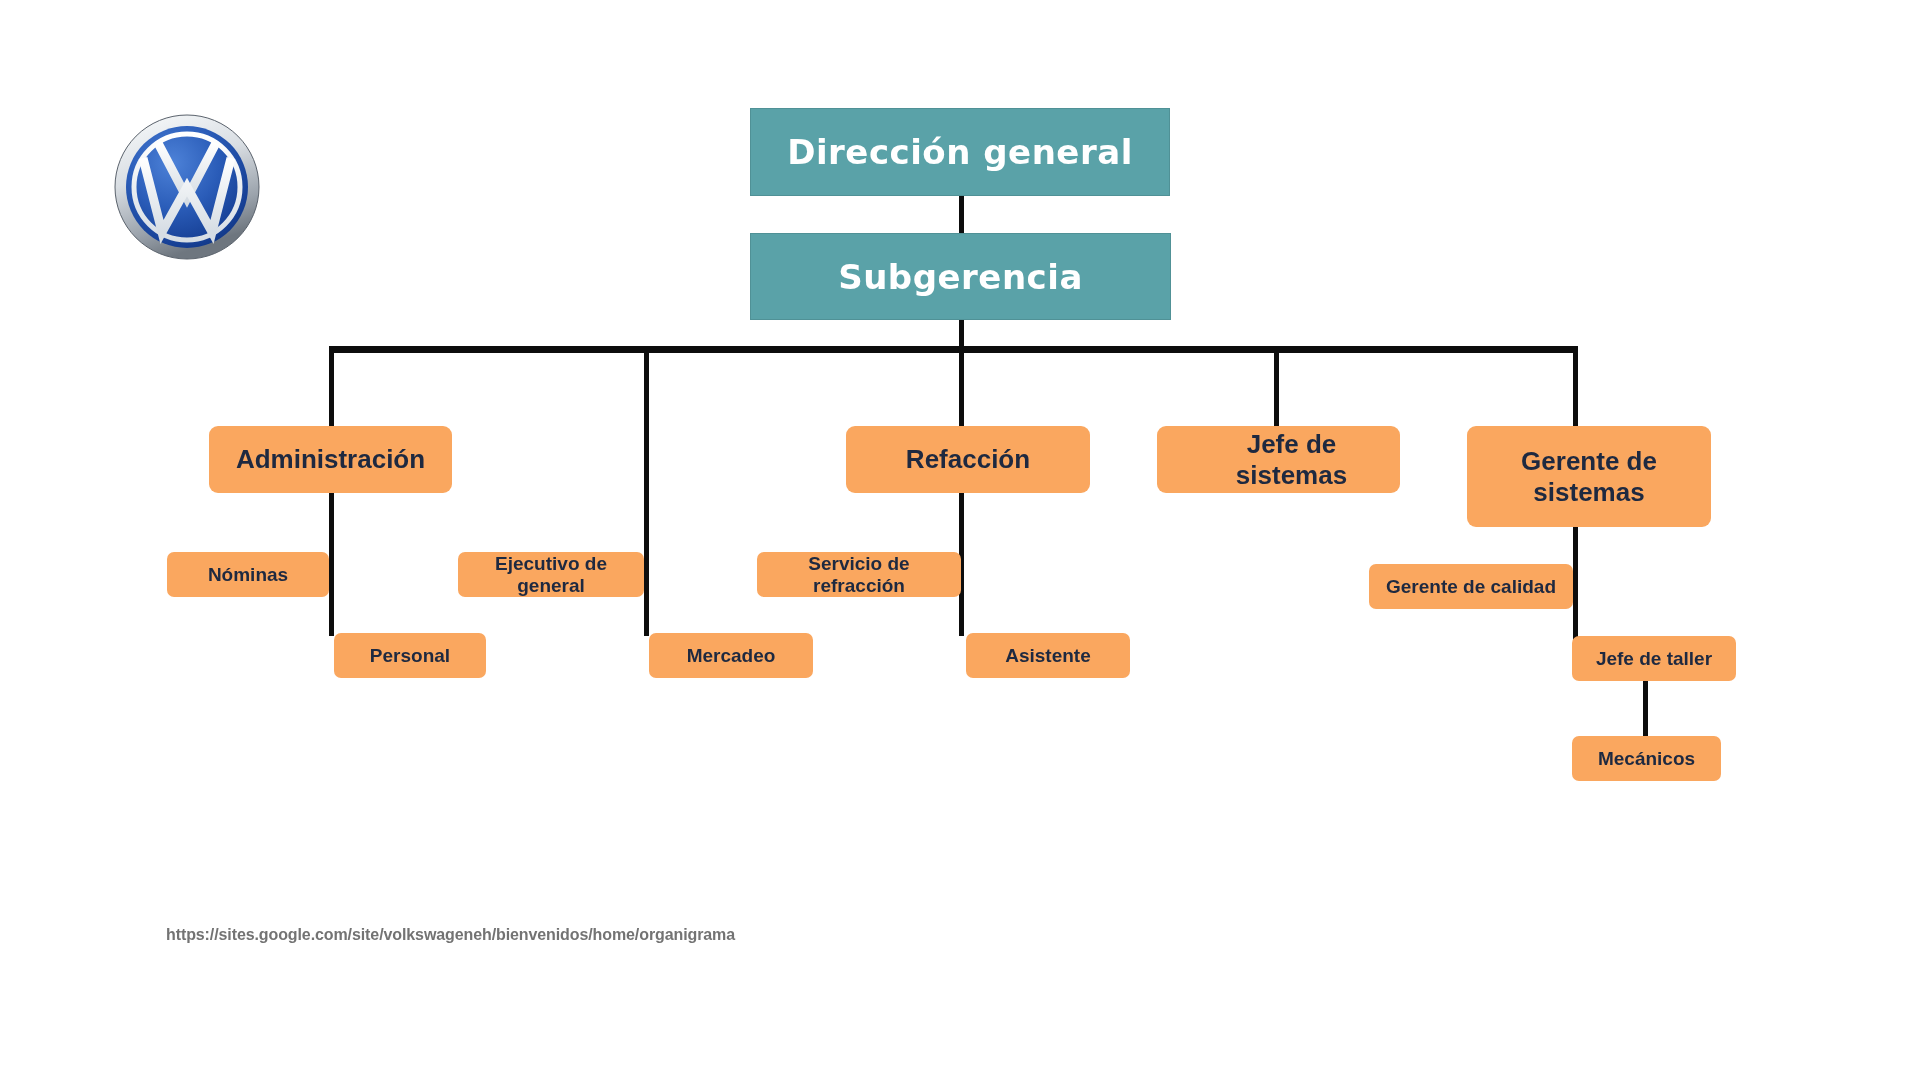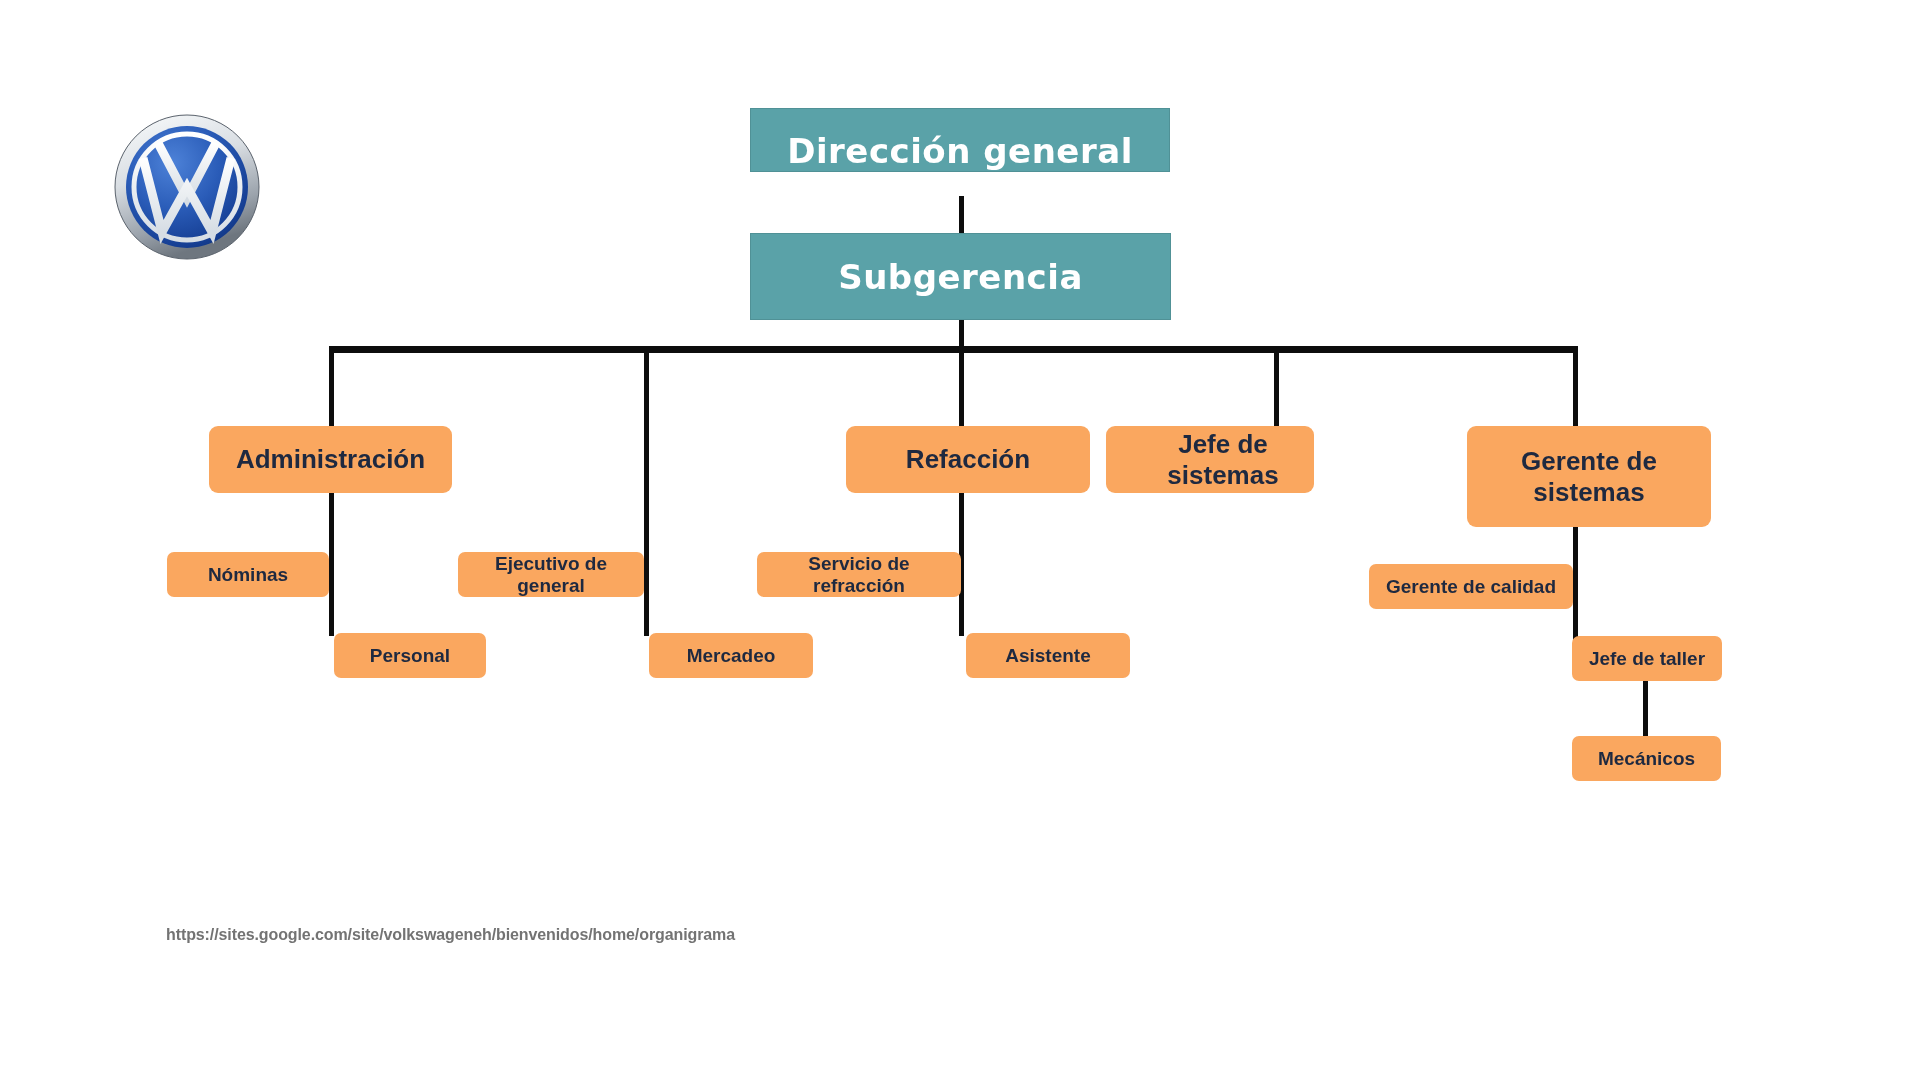--- a/index.html
+++ b/index.html
@@ -35,46 +35,46 @@
   
   .teal-box{
     position:absolute;z-index:2;
     background:var(--teal);
     border:1px solid rgba(0,0,0,0.10);
     display:flex;align-items:center;justify-content:center;
     color:var(--teal-text);
     font-family:"DejaVu Sans", sans-serif;
     font-weight:700;font-size:34px;letter-spacing:0.5px;
   }
-  .box-direccion  {left:750px;top:108px;width:420px;height:64px;align-items:flex-end;}
+  .box-direccion  {left:750px;top:108px;width:420px;height:88px;}
   .box-subgerencia{left:750px;top:233px;width:421px;height:87px;}
   
   .dept-box,.leaf-box{
     position:absolute;z-index:2;
     background:var(--orange);
     display:flex;align-items:center;justify-content:center;
     text-align:center;
     color:var(--box-text);
     font-weight:700;
   }
   .dept-box{height:67px;border-radius:9px;font-size:26px;line-height:1.18;padding:0 10px;}
   .box-admin    {left:209px;top:426px;width:243px;}
   .box-ventas   {left:528px;top:426px;width:243px;}
   .box-refaccion{left:846px;top:426px;width:244px;}
-  .box-sistemas {left:1106px;top:426px;width:208px;padding-left:36px;}
+  .box-sistemas {left:1157px;top:426px;width:243px;padding-left:36px;}
   .box-gerente  {left:1467px;top:426px;width:244px;height:101px;}
   .leaf-box{height:45px;border-radius:7px;font-size:19px;padding:0 6px;}
   .box-nominas  {left:167px;top:552px;width:162px;text-align:right;}
   .box-ejecutivo{left:458px;top:552px;width:186px;}
   .box-servicio {left:757px;top:552px;width:204px;}
   .box-control  {left:1369px;top:564px;width:204px;}
   .box-personal {left:334px;top:633px;width:152px;}
   .box-mercadeo {left:649px;top:633px;width:164px;}
   .box-asistente{left:966px;top:633px;width:164px;}
-  .box-taller   {left:1572px;top:636px;width:150px;}
+  .box-taller   {left:1572px;top:636px;width:164px;}
   .box-mecanicos{left:1572px;top:736px;width:149px;}
   
   .logo{position:absolute;left:112px;top:112px;width:150px;height:150px;z-index:2;}
   .logo svg{width:100%;height:100%;display:block;}
   
   .source-url{
     position:absolute;left:166px;top:926px;z-index:2;
     color:#737373;font-size:16px;font-weight:700;letter-spacing:-0.1px;
     white-space:nowrap;
   }

